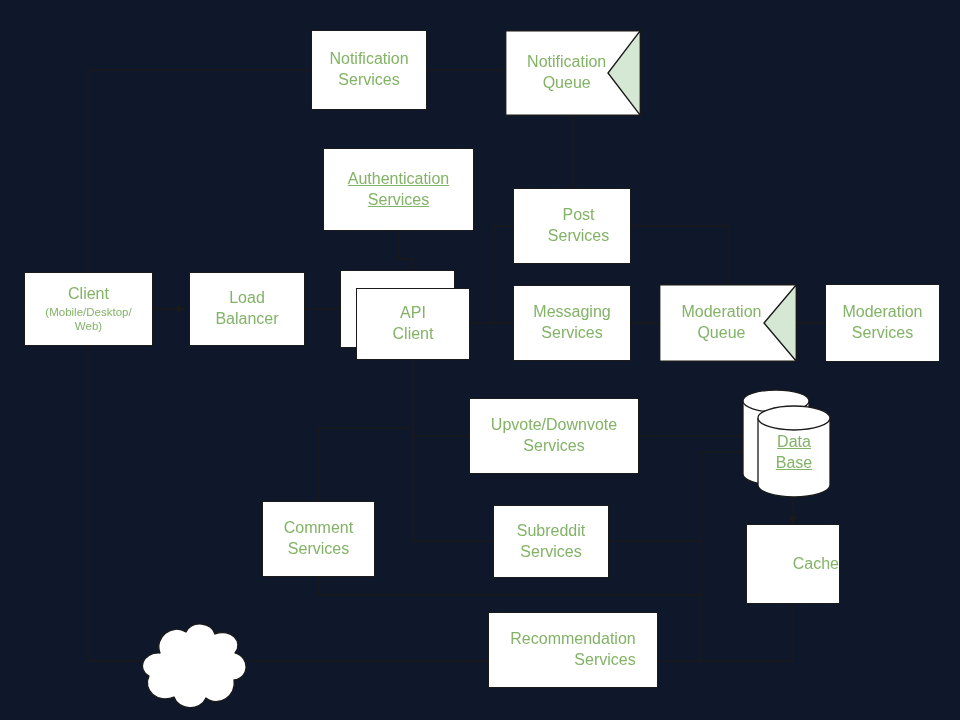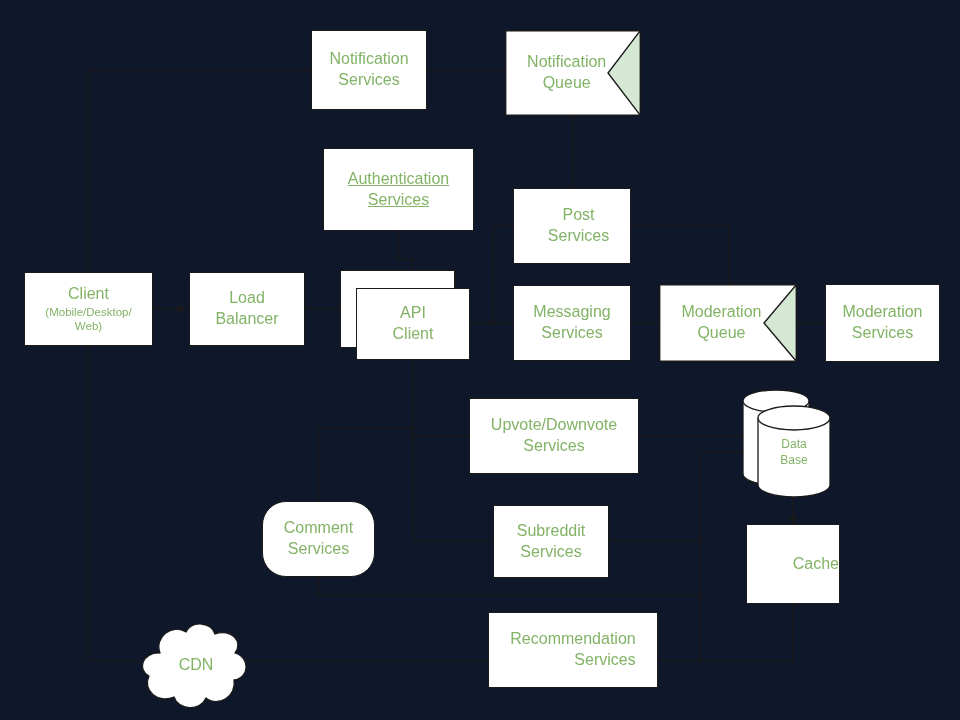--- a/index.html
+++ b/index.html
@@ -70,24 +70,25 @@
     line-height: 1.30;
     pointer-events: none;
   }
   .cyl-label {
     position: absolute;
     display: flex;
     align-items: center;
     justify-content: center;
     text-align: center;
     color: #82b366;
-    font-size: 12px;
+    font-size: 16px;
     line-height: 1.30;
     z-index: 7;
     pointer-events: none;
+    text-decoration: underline;
   }
   .cloud-label {
     position: absolute;
     display: flex;
     align-items: center;
     justify-content: center;
     color: #82b366;
     font-size: 16px;
     z-index: 7;
     pointer-events: none;
@@ -258,21 +259,21 @@
     <path d="M18,30 V97 a36,12 0 0 0 72,0 V30" fill="#ffffff" stroke="#1a1a1a" stroke-width="1.3"></path>
     <ellipse cx="54" cy="30" rx="36" ry="12" fill="#ffffff" stroke="#1a1a1a" stroke-width="1.3"></ellipse>
   </svg>
   <div class="cyl-label" style="left:757px; top:418px; width:74px; height:70px;">
     <div>
       <span>Data</span><br>
       <span>Base</span>
     </div>
   </div>
 
-  <div class="node box" style="left:262px; top:501px; width:113px; height:76px;border-radius:24px;">
+  <div class="node box" style="left:262px; top:501px; width:113px; height:76px;">
     <div>
       <span>Comment</span><br>
       <span>Services</span>
     </div>
   </div>
 
   <div class="node box" style="left:493px; top:505px; width:116px; height:73px;">
     <div>
       <span>Subreddit</span><br>
       <span>Services</span>
@@ -289,23 +290,20 @@
     <path d="M24,33
              C18,17 36,3 50,12
              C56,0 76,2 79,14
              C95,8 108,22 99,33
              C115,38 113,58 98,60
              C101,76 82,88 70,78
              C64,92 42,90 38,77
              C22,84 6,70 13,56
              C1,50 6,32 24,33 Z" fill="#ffffff" stroke="#1a1a1a" stroke-width="1.3" stroke-linejoin="round"></path>
   </svg>
-  <div class="cloud-label" style="left:150px; top:625px; width:92px; height:80px;">
-    <span>CDN</span>
-  </div>
 
   <div class="node box" style="left:488px; top:612px; width:170px; height:76px;text-align:right;">
     <div>
       <span>Recommendation</span><br>
       <span>Services</span>
     </div>
   </div>
 
 </div>
 

